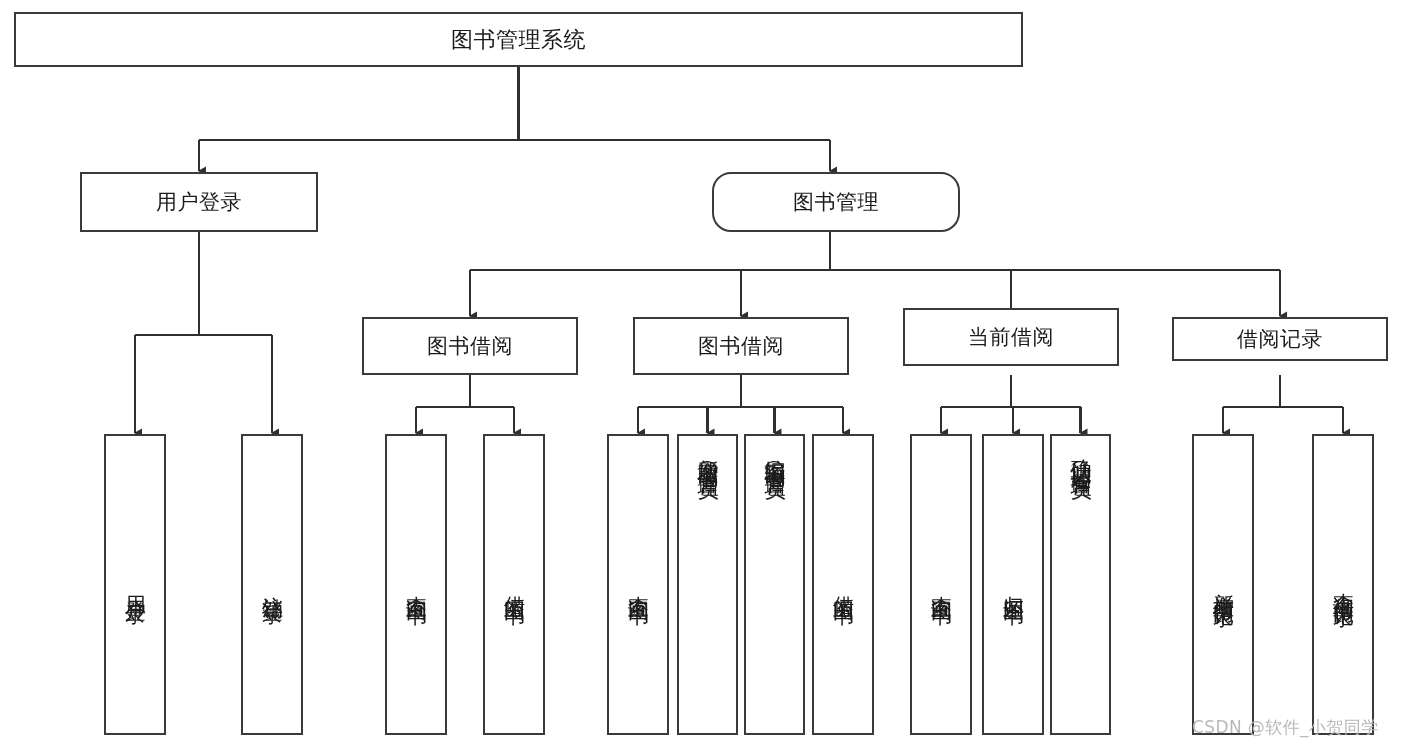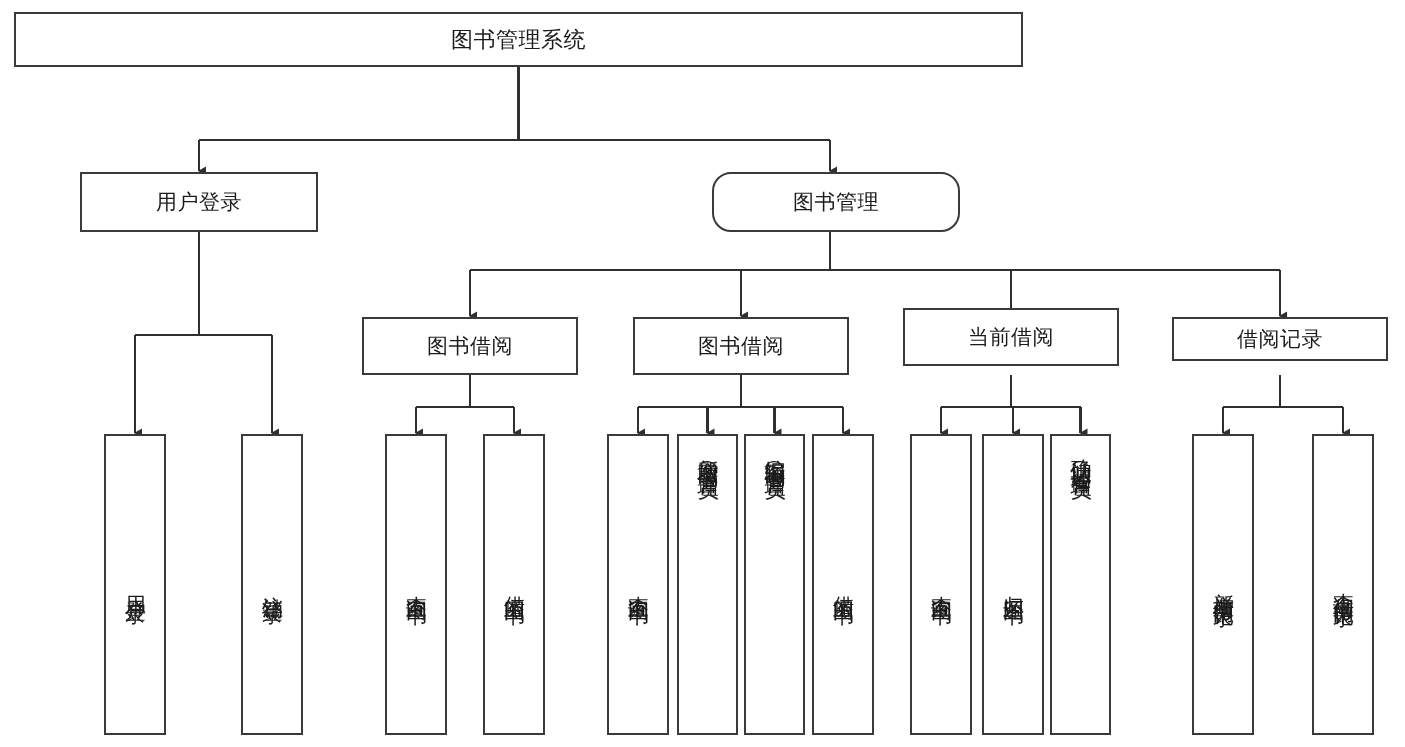--- a/index.html
+++ b/index.html
@@ -175,13 +175,14 @@
         <span class="node-label">确认归还（管理员）</span>
       </div>
       <div class="node vert centered" style="left: 1192px; top: 434px; width: 62px; height: 301px;">
         <span class="node-label">新增借阅记录</span>
       </div>
       <div class="node vert centered" style="left: 1312px; top: 434px; width: 62px; height: 301px;">
         <span class="node-label">查询借阅记录</span>
       </div>
     </div>
 
+  <div class="watermark" style="left: 1192px; top: 716px;">CSDN @软件_小贺同学</div>
 </div>
 
 </body></html>

